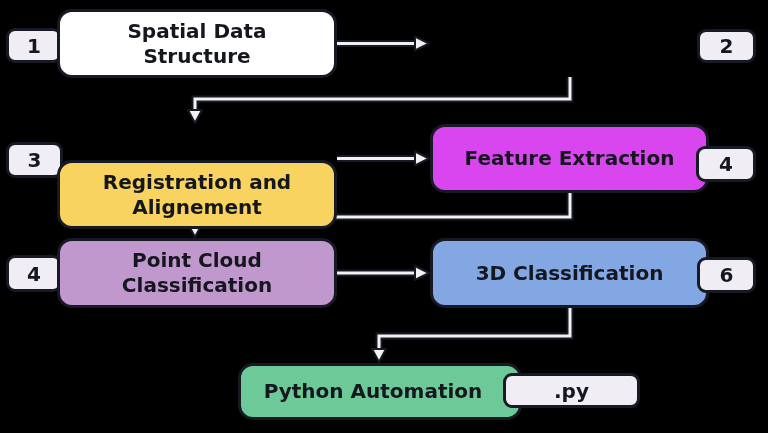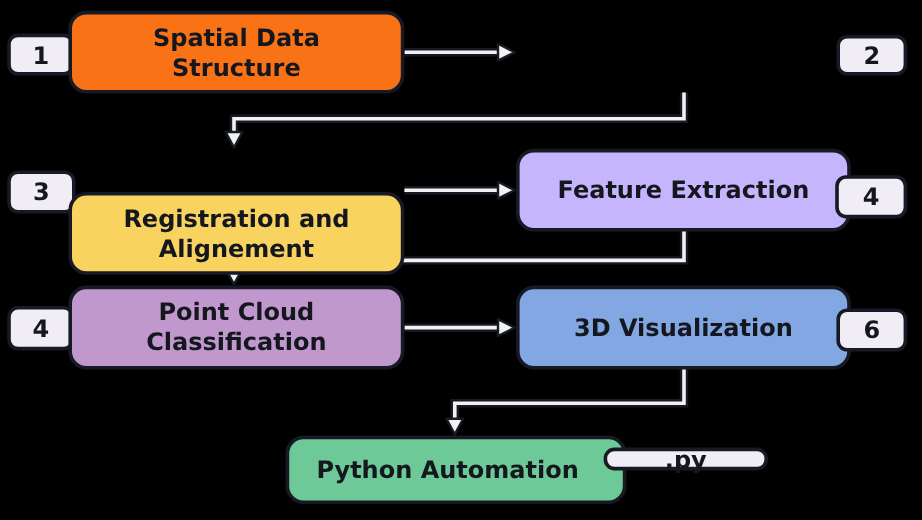--- a/index.html
+++ b/index.html
@@ -59,21 +59,21 @@
   .n5 { left: 57px;  top: 238px; width: 280px; height: 70px; }
   .n6 { left: 430px; top: 238px; width: 279px; height: 70px; }
   .n7 { left: 238px; top: 363px; width: 284px; height: 57px; padding-right: 14px; }
   
   .b1 { left: 6px;   top: 28px;  width: 56px;  height: 35px; }
   .b2 { left: 697px; top: 29px;  width: 59px;  height: 34px; }
   .b3 { left: 6px;   top: 142px; width: 57px;  height: 36px; }
   .b4 { left: 696px; top: 146px; width: 60px;  height: 36px; }
   .b5 { left: 6px;   top: 255px; width: 56px;  height: 37px; }
   .b6 { left: 697px; top: 257px; width: 59px;  height: 36px; }
-  .b7 { left: 503px; top: 373px; width: 137px; height: 19px; }
+  .b7 { left: 503px; top: 373px; width: 137px; height: 35px; }
 </style>
 </head>
 <body>
 
 <div class="canvas">
 
   <svg class="connectors" width="768" height="433" viewBox="0 0 768 433">
 
     <g fill="none" stroke="#171a24" stroke-width="7">
       <path d="M337 43.5 H416"></path>
@@ -96,42 +96,42 @@
     <g fill="#f2f2f2" stroke="#171a24" stroke-width="2" stroke-linejoin="round">
       <polygon points="429,43.5 415,36.5 415,50.5"></polygon>
       <polygon points="429,158.5 415,151.5 415,165.5"></polygon>
       <polygon points="429,273 415,266 415,280"></polygon>
       <polygon points="195,123 188,110 202,110"></polygon>
       <polygon points="195,237 188,224 202,224"></polygon>
       <polygon points="379,362 372,349 386,349"></polygon>
     </g>
   </svg>
 
-  <div class="node n1" style="background: #f97316;">
+  <div class="node n1" style="background: #ffffff;">
     <span class="node-label">Spatial Data
 Structure</span>
   </div>
 
 
   <div class="node n3" style="background: rgb(248, 211, 95);">
     <span class="node-label">Registration and
 Alignement</span>
   </div>
 
-  <div class="node n4" style="background: #c4b5fd;">
+  <div class="node n4" style="background: #d946ef;">
     <span class="node-label">Feature Extraction</span>
   </div>
 
   <div class="node n5" style="background: rgb(192, 152, 206);">
     <span class="node-label">Point Cloud
 Classification</span>
   </div>
 
   <div class="node n6" style="background: rgb(130, 167, 227);">
-    <span class="node-label">3D Visualization</span>
+    <span class="node-label">3D Classification</span>
   </div>
 
   <div class="node n7" style="background: rgb(110, 201, 152);">
     <span class="node-label">Python Automation</span>
   </div>
 
   <div class="badge left b1">1</div>
   <div class="badge right b2">2</div>
   <div class="badge left b3">3</div>
   <div class="badge right b4">4</div>

